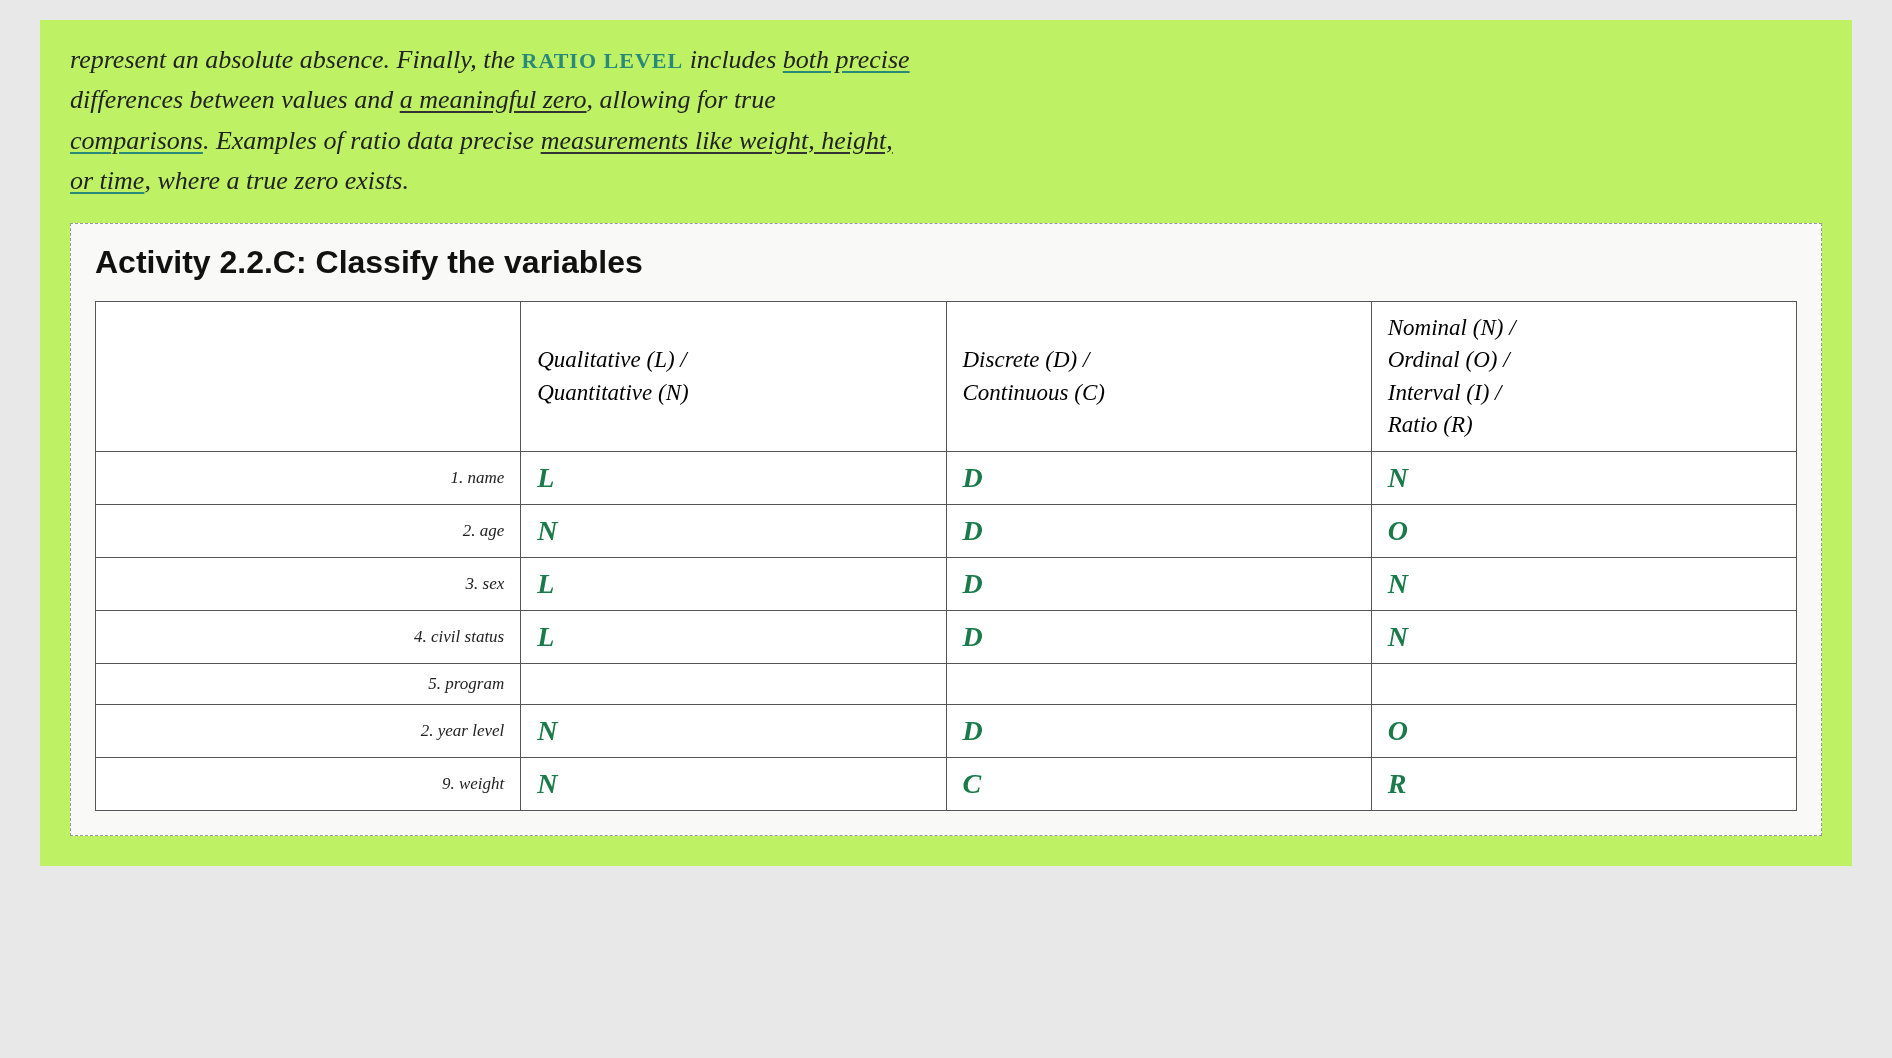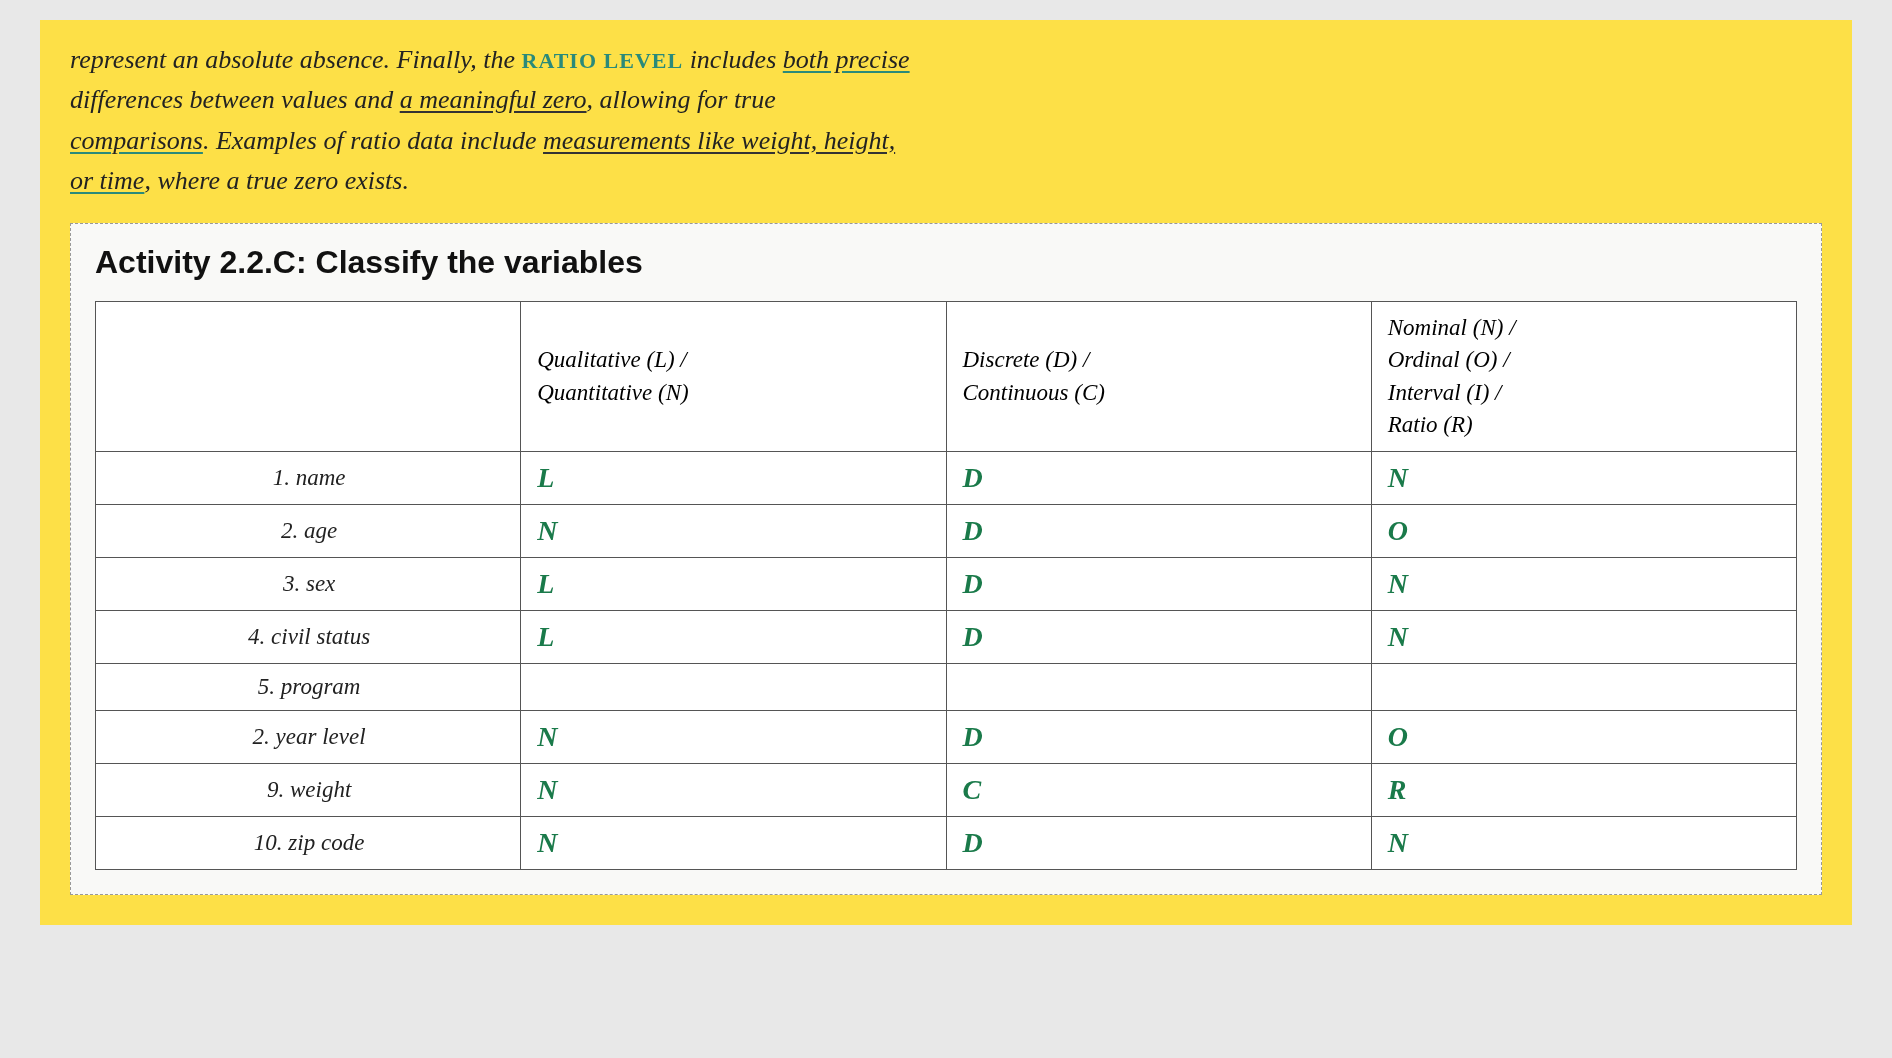--- a/index.html
+++ b/index.html
@@ -6,21 +6,21 @@
 
     body {
       background: #e8e8e8;
       font-family: Georgia, 'Times New Roman', serif;
       padding: 20px 40px;
       width: 1892px;
       min-height: 1058px;
     }
 
     .content-area {
-      background: #fde047;
+      background: #bef264;
       padding: 20px 30px 30px 30px;
     }
 
     .paragraph {
       font-size: 26px;
       line-height: 1.55;
       color: #222;
       font-style: italic;
       margin-bottom: 22px;
     }
@@ -77,25 +77,25 @@
 
     th {
       font-style: italic;
       font-weight: normal;
       vertical-align: middle;
       line-height: 1.4;
       font-family: Georgia, 'Times New Roman', serif;
     }
 
     td.row-label {
-      text-align: center;
+      text-align: right;
       font-style: italic;
       color: #222;
       padding-left: 18px;
-      font-size: 23px;
+      font-size: 17px;
     }
 
     .green-letter {
       color: #1a7a4a;
       font-size: 28px;
       font-style: italic;
       font-weight: bold;
       font-family: Georgia, 'Times New Roman', serif;
     }
 
@@ -105,21 +105,21 @@
     }
   </style>
 </head>
 <body>
 
 <div class="content-area">
 
   <p class="paragraph">
     <span>represent an absolute absence. Finally, the </span><span class="ratio-level">RATIO LEVEL</span><span> includes </span><span class="underline-green">both precise</span><br>
     <span> differences between values and </span><span class="underline-dark">a meaningful zero</span><span>, allowing for true</span><br>
-    <span class="underline-green">comparisons</span><span>. Examples of ratio data include </span><span class="underline-dark">measurements like weight, height,</span><br>
+    <span class="underline-green">comparisons</span><span>. Examples of ratio data precise </span><span class="underline-dark">measurements like weight, height,</span><br>
     <span class="underline-green">or time</span><span>, where a true zero exists.</span>
   </p>
 
   <div class="activity-section">
     <div class="activity-title">Activity 2.2.C: Classify the variables</div>
 
     <table>
       <thead>
         <tr>
           <th style="width:22%;"></th>
@@ -175,22 +175,16 @@
             <td><span class="green-letter">N</span></td>
             <td><span class="green-letter">D</span></td>
             <td><span class="green-letter">O</span></td>
           </tr>
           <tr>
             <td class="row-label">9. weight</td>
             <td><span class="green-letter">N</span></td>
             <td><span class="green-letter">C</span></td>
             <td><span class="green-letter">R</span></td>
           </tr>
-          <tr>
-            <td class="row-label">10. zip code</td>
-            <td><span class="green-letter">N</span></td>
-            <td><span class="green-letter">D</span></td>
-            <td><span class="green-letter">N</span></td>
-          </tr>
         </tbody>
     </table>
   </div>
 </div>
 
 </body></html>

